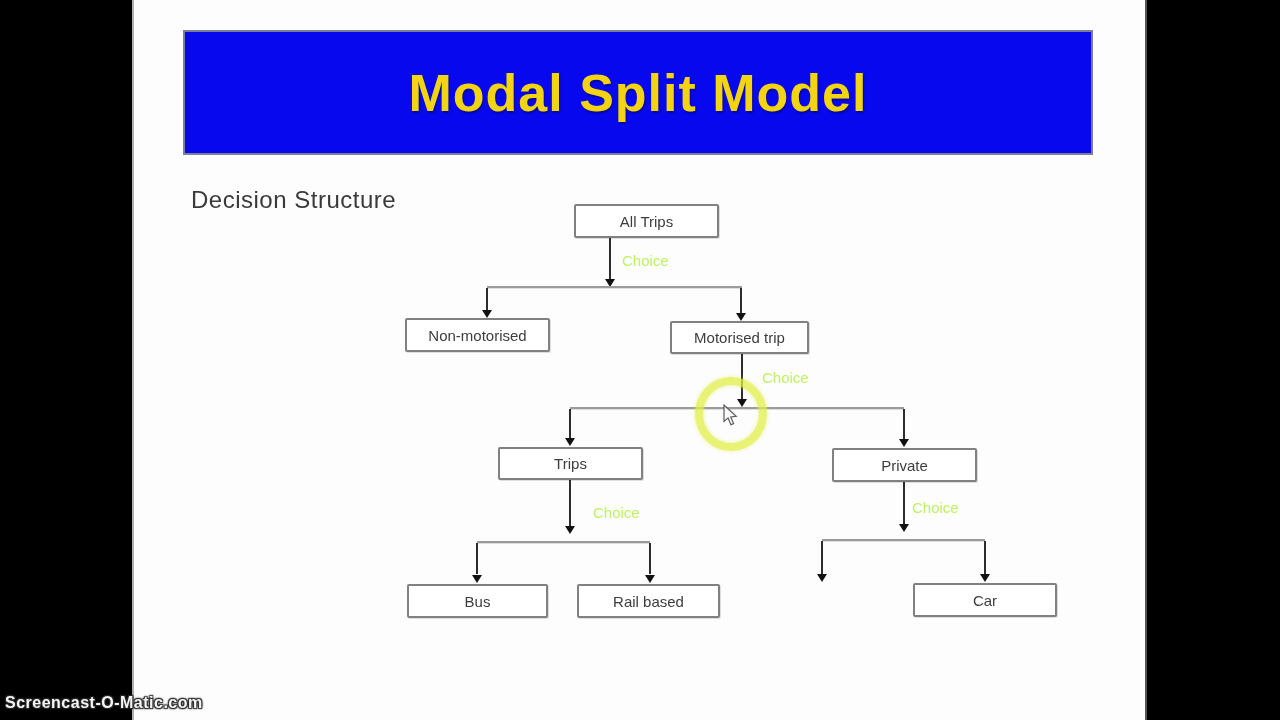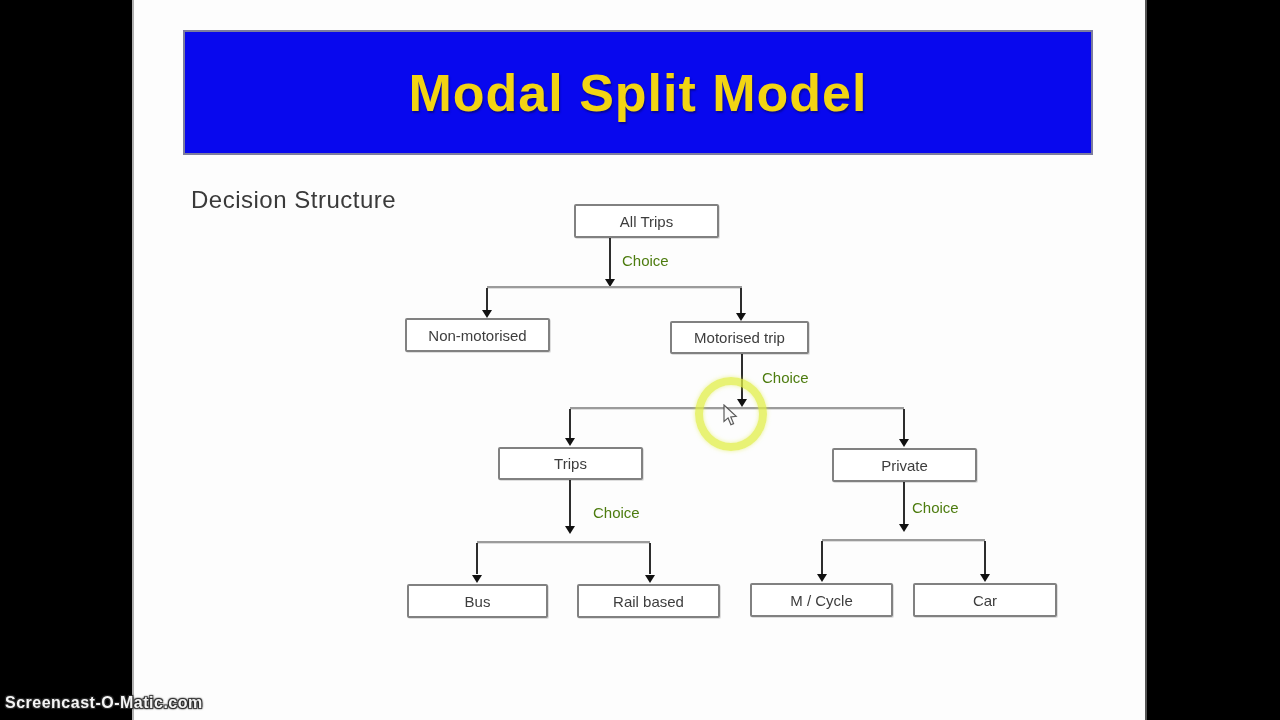--- a/index.html
+++ b/index.html
@@ -60,21 +60,21 @@
   .a3 {left:737px;top:399px;}
   .a4a{left:565px;top:438px;}
   .a4b{left:899px;top:439px;}
   .a5 {left:565px;top:526px;}
   .a6a{left:472px;top:575px;}
   .a6b{left:645px;top:575px;}
   .a7 {left:899px;top:524px;}
   .a8a{left:817px;top:574px;}
   .a8b{left:980px;top:574px;}
 
-  .choice{position:absolute;font-size:15px;color:#4d7c0f;}
+  .choice{position:absolute;font-size:15px;color:#bef264;}
   .c1{left:622px;top:252px;}
   .c2{left:762px;top:369px;}
   .c3{left:593px;top:504px;}
   .c4{left:912px;top:499px;}
 
   .ring{position:absolute;left:695px;top:377px;width:56px;height:58px;
         border:8px solid rgba(224,237,70,0.75);border-radius:50%;
         box-shadow:0 0 4px rgba(224,237,70,0.55), inset 0 0 4px rgba(224,237,70,0.55);}
   .cursor{position:absolute;left:722px;top:404px;}
 
@@ -135,21 +135,20 @@
   <div class="choice c3">Choice</div>
   <div class="choice c4">Choice</div>
 
   <div class="node n-alltrips">All Trips</div>
   <div class="node n-nonmot">Non-motorised</div>
   <div class="node n-mot">Motorised trip</div>
   <div class="node n-public">Trips</div>
   <div class="node n-private">Private</div>
   <div class="node n-bus">Bus</div>
   <div class="node n-rail">Rail based</div>
-  <div class="node n-mcycle">M / Cycle</div>
   <div class="node n-car">Car</div>
 
   <div class="ring"></div>
   <svg class="cursor" width="16" height="24" viewBox="0 0 16 24">
     <path d="M2,1 L2,17.5 L6.1,13.9 L8.9,20.8 L11.6,19.6 L8.8,12.9 L14.2,12.4 Z" fill="#fafafa" stroke="#4a4a4a" stroke-width="1.2" opacity="0.9"></path>
   </svg>
 
   <div class="watermark">Screencast-O-Matic.com</div>
 
 </div>

